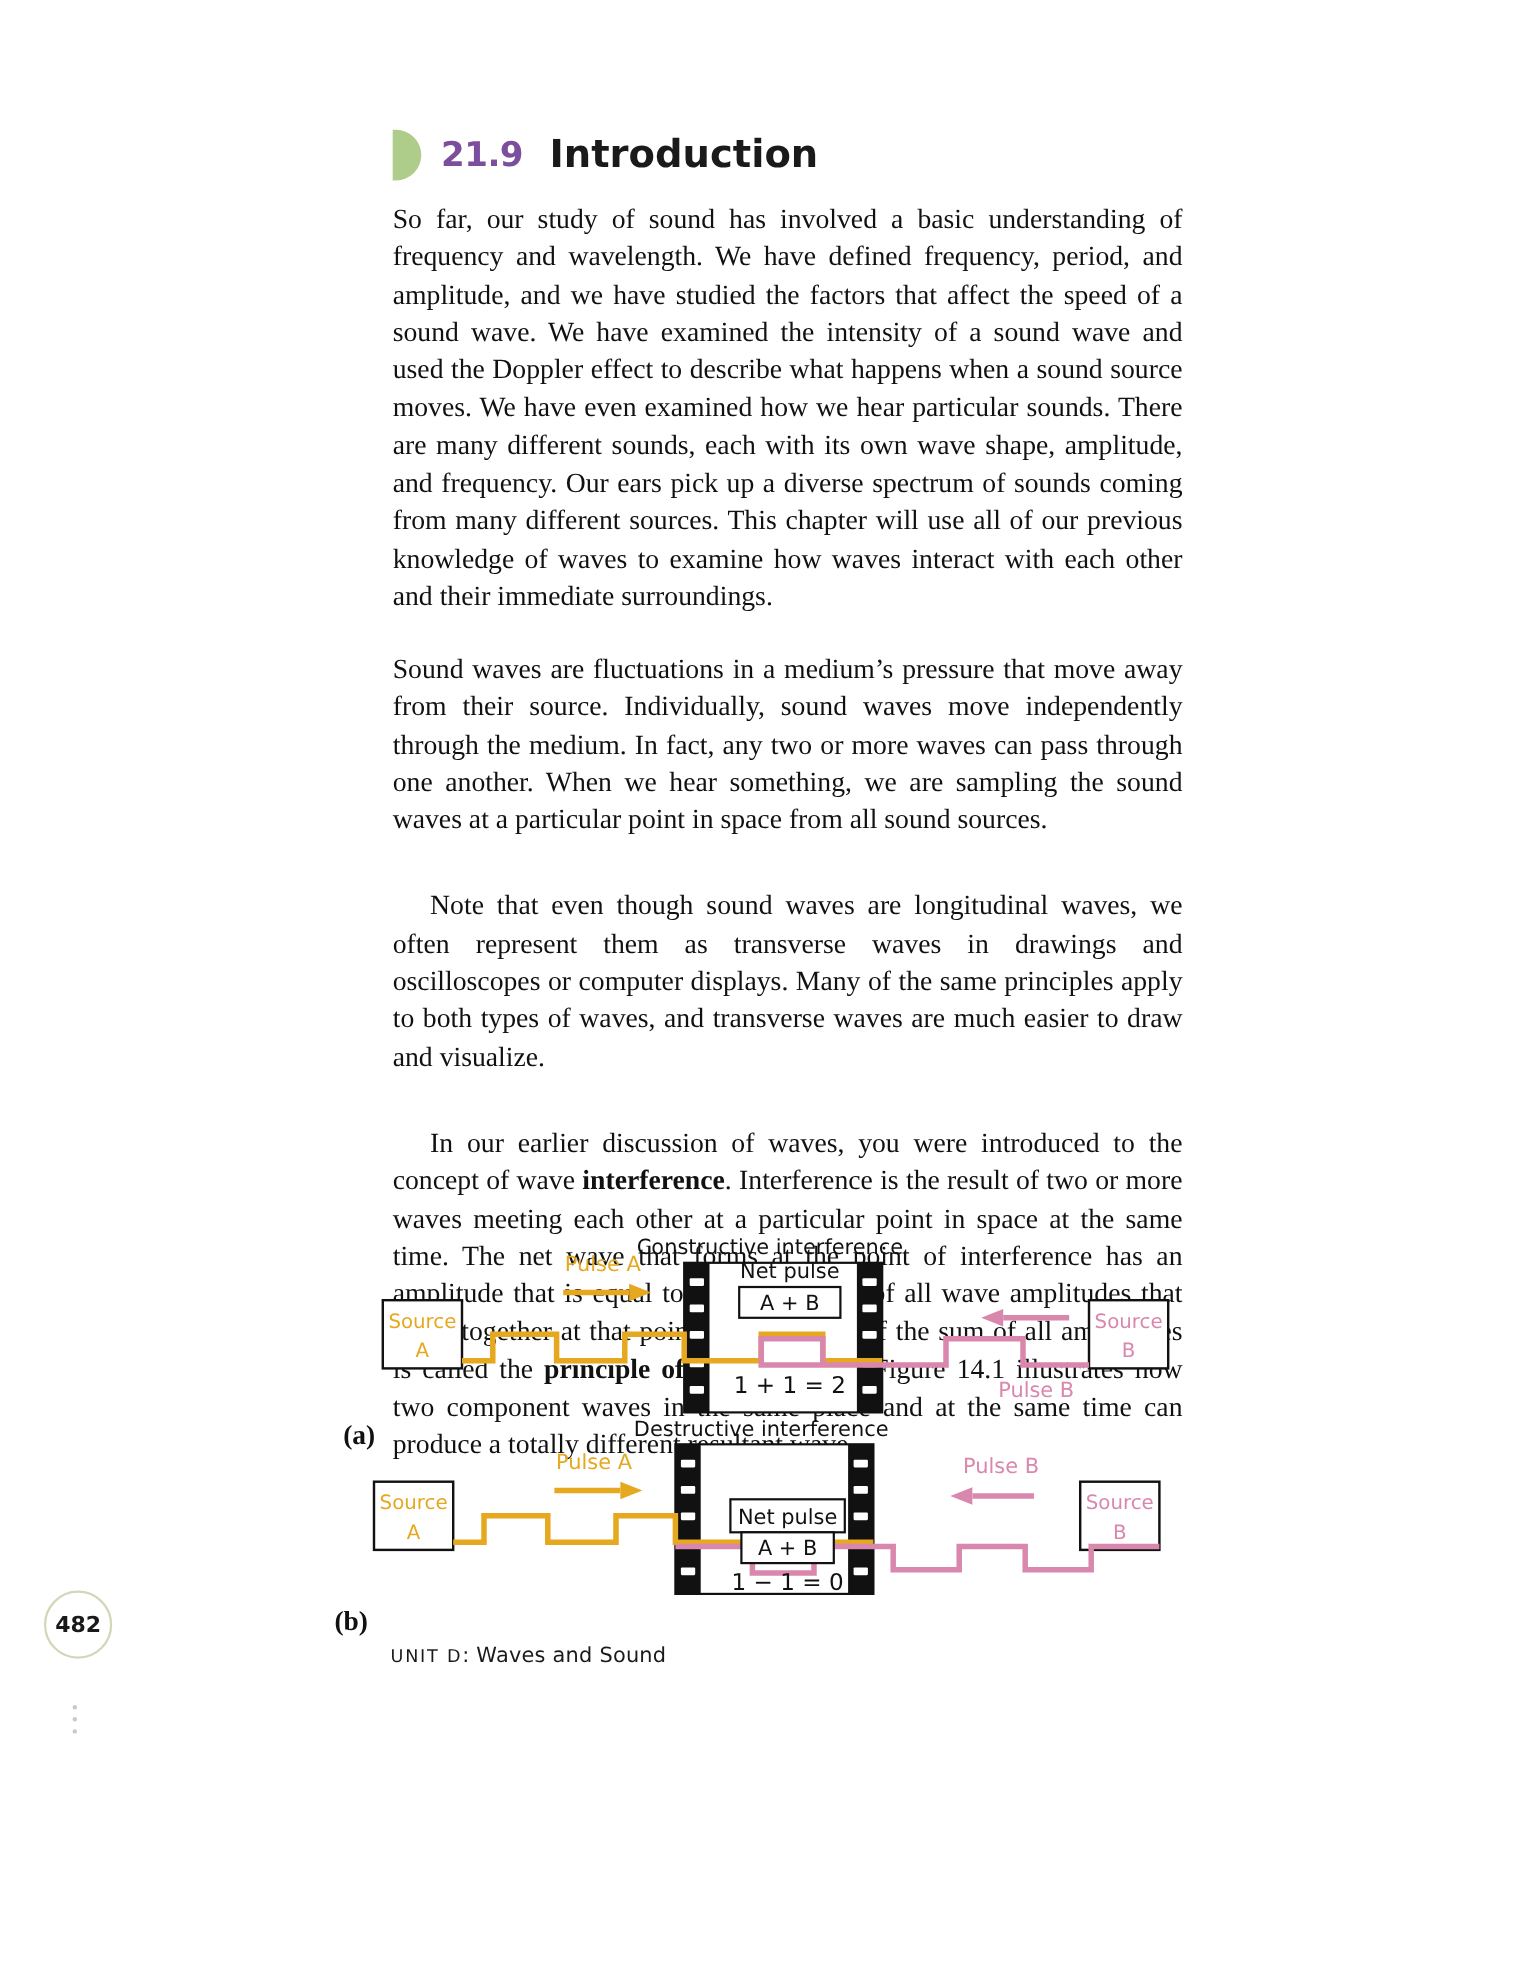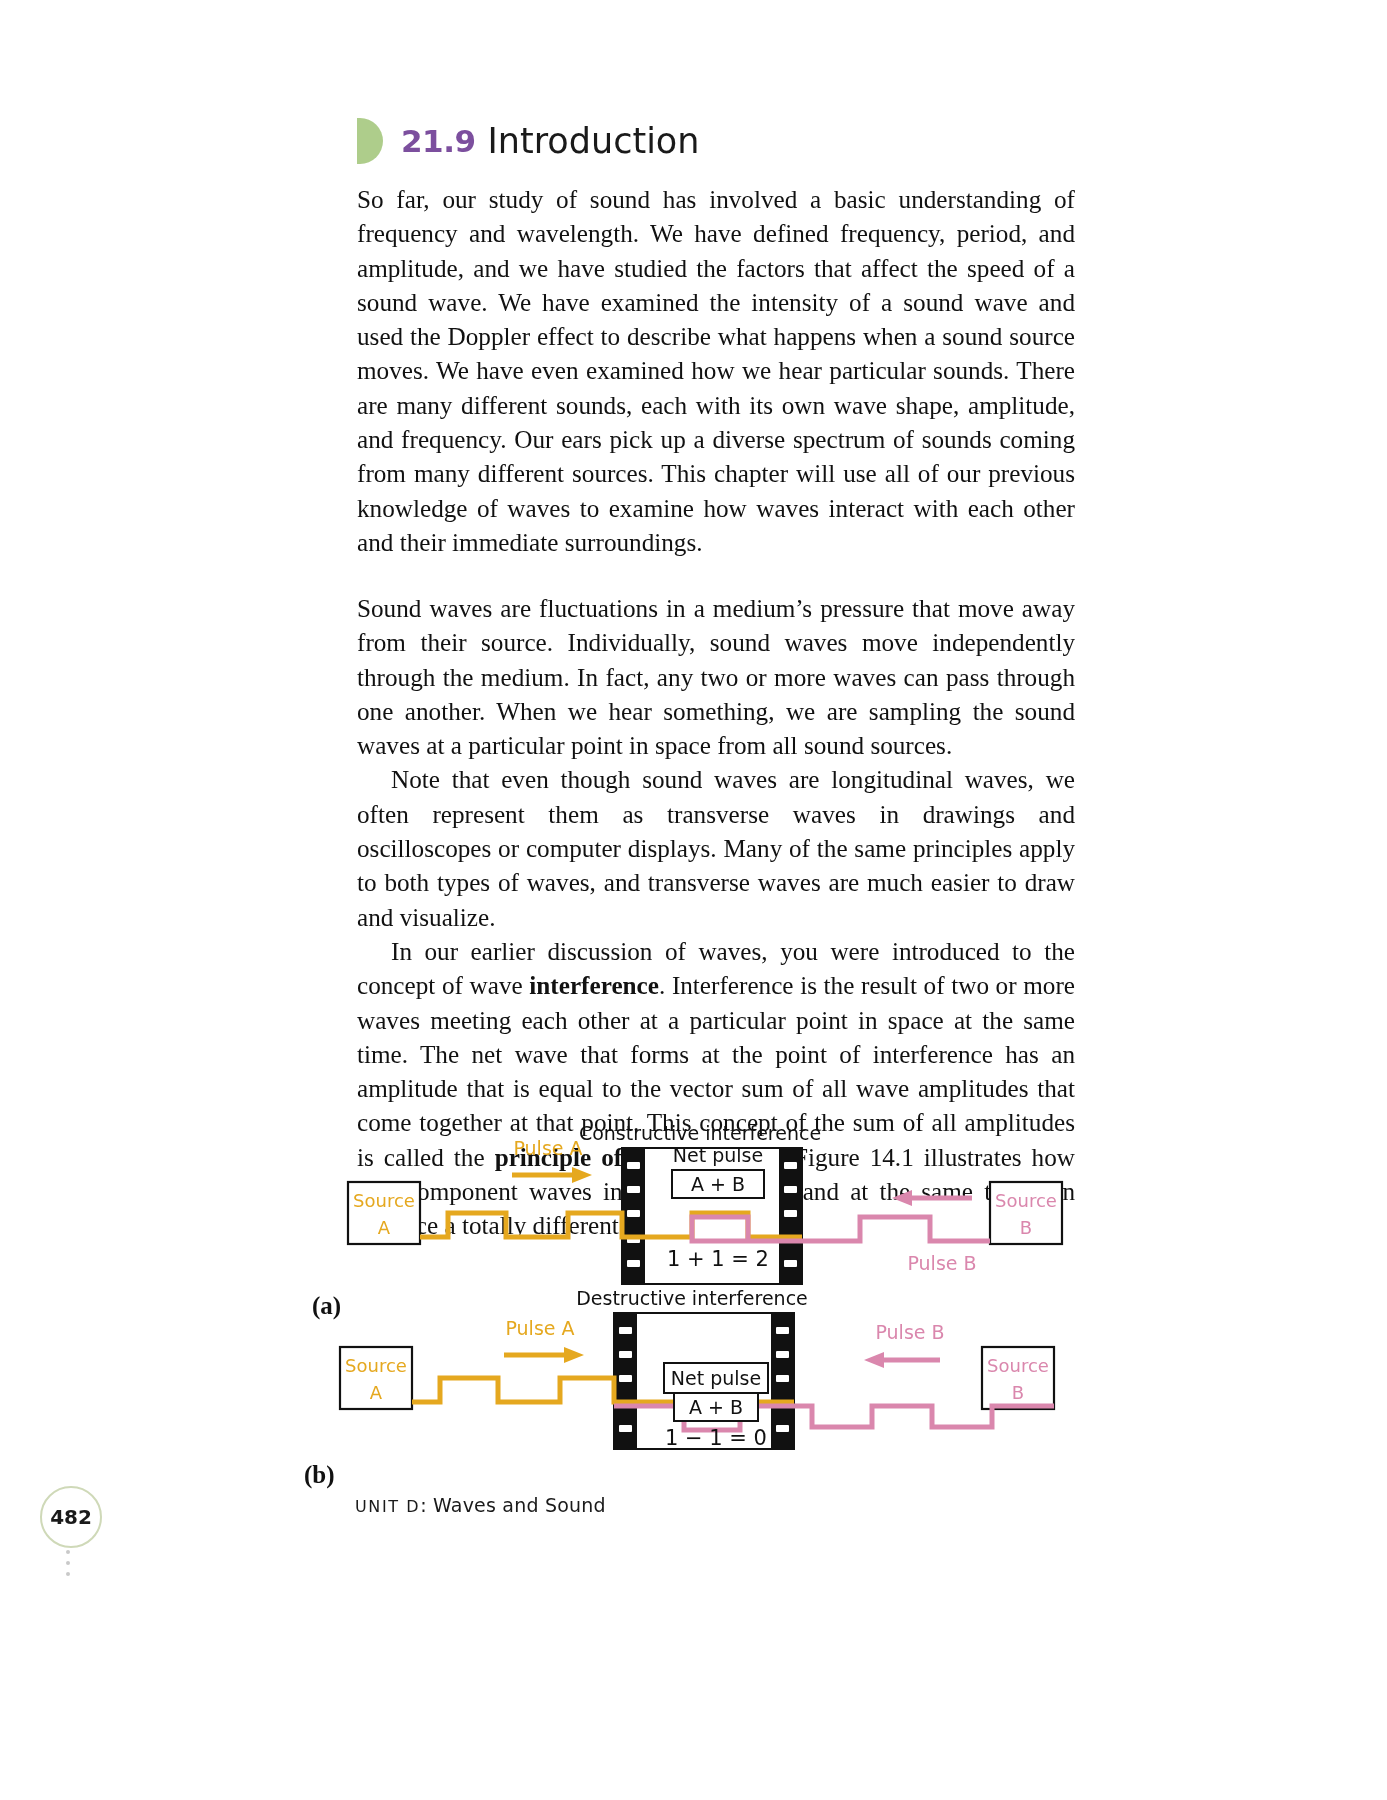--- a/index.html
+++ b/index.html
@@ -18,35 +18,35 @@
   .leaf{
     width:26px;height:46px;background:#aecd8b;
     border-radius:0 26px 26px 0;flex:0 0 auto;
   }
   .sec-num{
     color:#7c4f9e;font-weight:bold;font-size:31px;
     margin-left:18px;letter-spacing:-0.5px;
     font-family:"DejaVu Sans",sans-serif;
   }
   .sec-title{
-    color:#1a1a1a;font-size:35px;margin-left:12px;
-    font-weight:normal;white-space:nowrap;
+    color:#1a1a1a;font-size:35px;margin-left:24px;
+    font-weight:bold;white-space:nowrap;
     font-family:"DejaVu Sans",sans-serif;
   }
 
   
   .body-col{
     position:absolute;left:357px;width:718px;
     font-family:"Liberation Serif",serif;
     font-size:25.2px;line-height:34.3px;
     color:#111;text-align:justify;
     text-justify:inter-word;
   }
   .body-col p{margin:0;}
-  .body-col p.indent{text-indent:34px;}
+  .body-col p.indent{text-indent:34px;margin-top:44px;}
   .body-col b{font-weight:bold;}
 
   
   .fig-caption{
     position:absolute;left:46px;top:1113px;width:262px;
     font-family:"DejaVu Sans",sans-serif;
     font-size:19px;line-height:27px;color:#1a1a1a;
   }
   .fig-caption .fig-label{
     color:#7c4f9e;font-weight:bold;font-size:21px;
@@ -59,21 +59,21 @@
   .figure2{position:absolute;left:292px;top:1275px;width:800px;height:320px;}
   .fig-svg{display:block;}
 
   .panel-label{
     position:absolute;font-family:"Liberation Serif",serif;
     font-weight:bold;font-size:25px;color:#111;
   }
 
   
   .folio{
-    position:absolute;left:40px;top:1486px;
+    position:absolute;left:40px;top:1446px;
     width:58px;height:58px;border-radius:50%;
     border:2px solid #cfd9b8;
     display:flex;align-items:center;justify-content:center;
     font-family:"DejaVu Sans",sans-serif;
     font-weight:bold;font-size:20px;color:#1a1a1a;
   }
   .folio-dots{
     position:absolute;left:66px;top:1550px;
     display:flex;flex-direction:column;gap:7px;align-items:center;
   }

